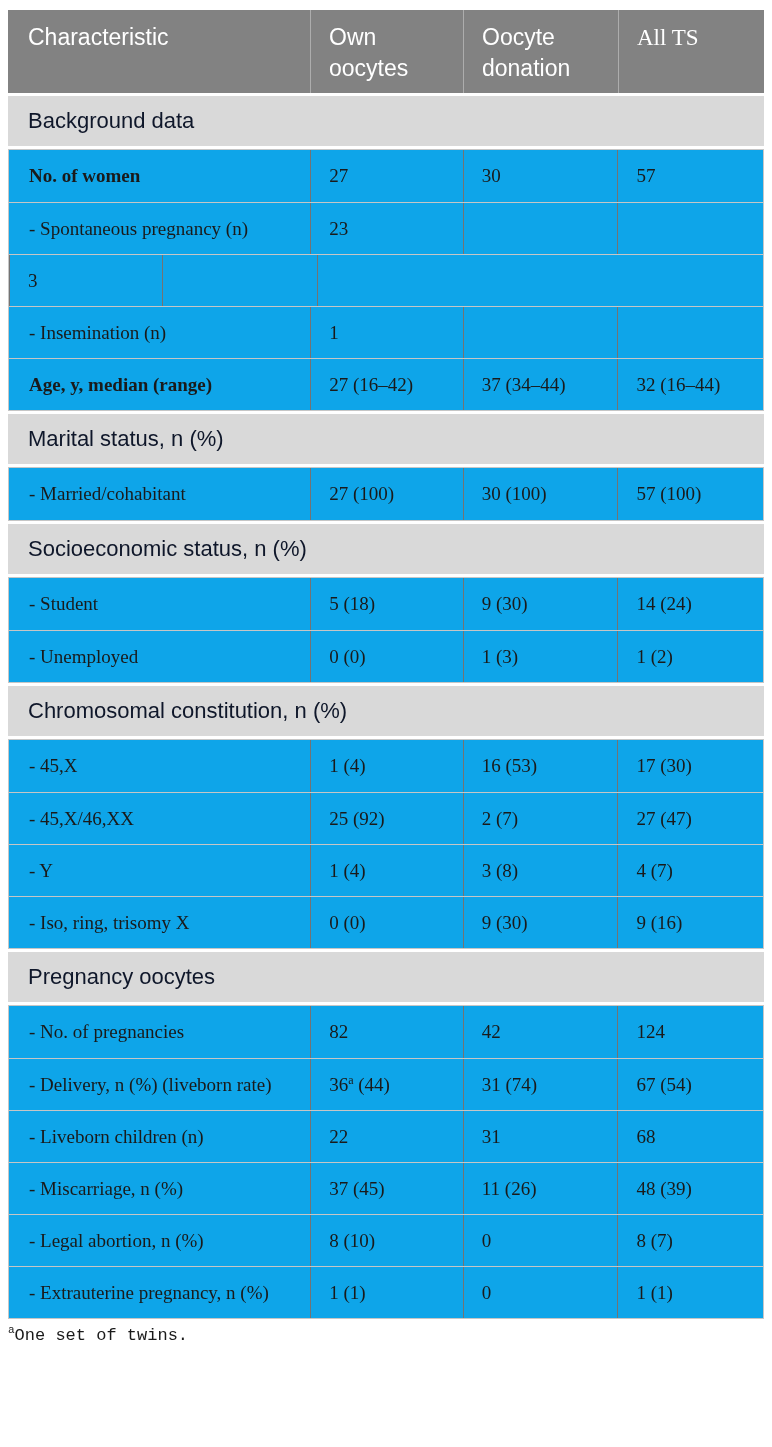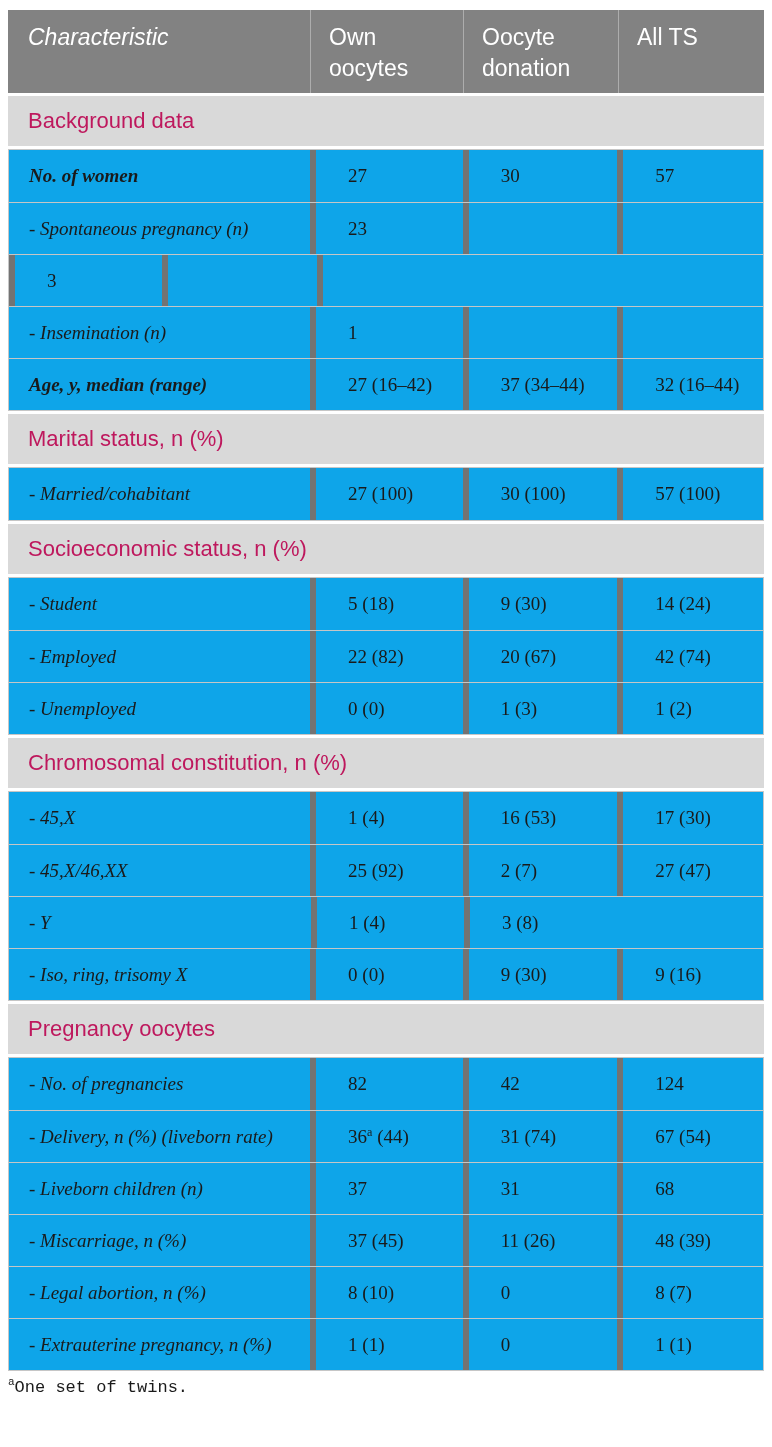--- a/index.html
+++ b/index.html
@@ -12,52 +12,52 @@
     box-sizing: border-box;
     color: #ffffff;
     font-family: "Liberation Sans", sans-serif;
     font-size: 23px;
     line-height: 31px;
     font-weight: 400;
     padding: 12px 8px 0 20px;
   }
   .th + .th { border-left: 1px solid rgba(255,255,255,0.35); padding-left: 18px; }
 
-  .c1 { width: 302px; font-style: italic; }
+  .c1 { width: 302px; }
   .c2 { width: 153px; }
   .c3 { width: 155px; }
-  .c4 { width: 146px; }
+  .c4 { width: 146px; font-family: Liberation Serif, serif; }
 
   
   .band {
     background: #d9d9d9;
     height: 50px;
     margin: 3px 0;
     display: flex;
     align-items: center;
     padding-left: 20px;
     box-sizing: border-box;
     font-family: "Liberation Sans", sans-serif;
     font-size: 22px;
-    color: #be185d;
+    color: #0f172a;
   }
 
   
   .rows { border: 1px solid #c6c6c6; box-sizing: border-box; }
   .row { display: flex; min-height: 52px; box-sizing: border-box; background: #0ea5e9; }
   .row + .row { border-top: 1px solid #c6c6c6; }
   .c {
     box-sizing: border-box;
     padding: 12px 8px 12px 20px;
     font-family: "Liberation Serif", serif;
     font-size: 19px;
     line-height: 27px;
     color: #1a1a1a;
   }
-  .val { border-left: 6px solid #737373; padding-left: 32px; }
+  .val { border-left: 1px solid #737373; padding-left: 18px; }
   .row.bold .label { font-weight: bold; }
   .lbl { display: block; padding-left: 13px; text-indent: -13px; }
   sup { font-size: 12px; line-height: 0; }
 
   
   .footnote {
     font-family: Liberation Mono, monospace;
     font-size: 17px;
     color: #1a1a1a;
     padding: 7px 0 6px 0;
@@ -134,28 +134,20 @@
     <div class="row">
       <div class="c c1 label">
           <span class="lbl">- Student</span>
         </div>
       <div class="c c2 val">5 (18)</div>
       <div class="c c3 val">9 (30)</div>
       <div class="c c4 val">14 (24)</div>
     </div>
     <div class="row">
       <div class="c c1 label">
-          <span class="lbl">- Employed</span>
-        </div>
-      <div class="c c2 val">22 (82)</div>
-      <div class="c c3 val">20 (67)</div>
-      <div class="c c4 val">42 (74)</div>
-    </div>
-    <div class="row">
-      <div class="c c1 label">
           <span class="lbl">- Unemployed</span>
         </div>
       <div class="c c2 val">0 (0)</div>
       <div class="c c3 val">1 (3)</div>
       <div class="c c4 val">1 (2)</div>
     </div>
   </div>
 
   <div class="band">Chromosomal constitution, n (%)</div>
   <div class="rows">
@@ -174,20 +166,21 @@
       <div class="c c2 val">25 (92)</div>
       <div class="c c3 val">2 (7)</div>
       <div class="c c4 val">27 (47)</div>
     </div>
     <div class="row">
       <div class="c c1 label">
           <span class="lbl">- Y</span>
         </div>
       <div class="c c2 val">1 (4)</div>
       <div class="c c3 val">3 (8)</div>
+      <div class="c c4 val">4 (7)</div>
     </div>
     <div class="row">
       <div class="c c1 label">
           <span class="lbl">- Iso, ring, trisomy X</span>
         </div>
       <div class="c c2 val">0 (0)</div>
       <div class="c c3 val">9 (30)</div>
       <div class="c c4 val">9 (16)</div>
     </div>
   </div>
@@ -207,21 +200,21 @@
           <span class="lbl">- Delivery, n (%) (liveborn rate)</span>
         </div>
       <div class="c c2 val"><span>36</span><sup>a</sup><span> (44)</span></div>
       <div class="c c3 val">31 (74)</div>
       <div class="c c4 val">67 (54)</div>
     </div>
     <div class="row">
       <div class="c c1 label">
           <span class="lbl">- Liveborn children (n)</span>
         </div>
-      <div class="c c2 val">37</div>
+      <div class="c c2 val">22</div>
       <div class="c c3 val">31</div>
       <div class="c c4 val">68</div>
     </div>
     <div class="row">
       <div class="c c1 label">
           <span class="lbl">- Miscarriage, n (%)</span>
         </div>
       <div class="c c2 val">37 (45)</div>
       <div class="c c3 val">11 (26)</div>
       <div class="c c4 val">48 (39)</div>

